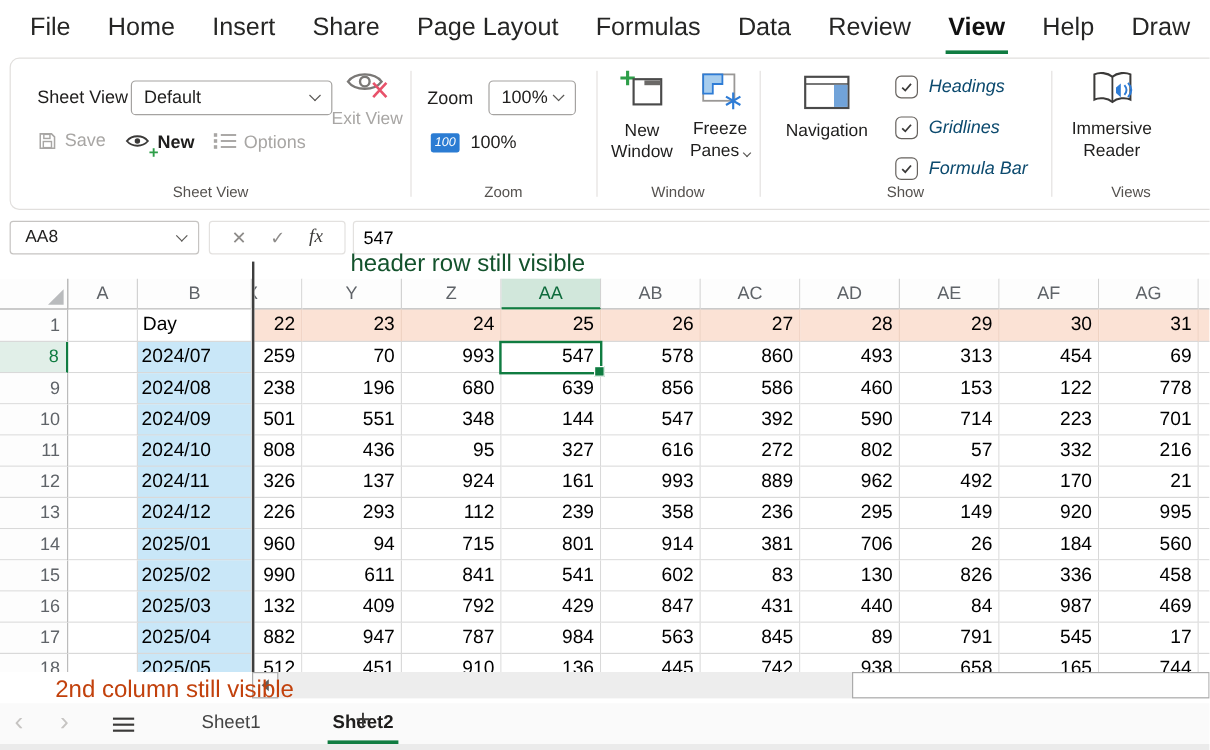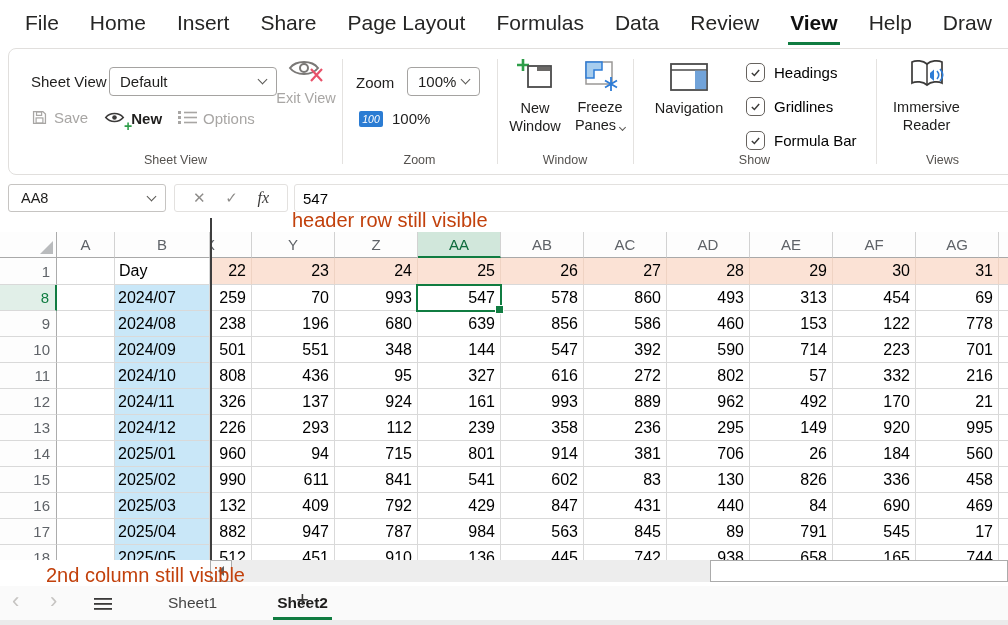--- a/index.html
+++ b/index.html
@@ -22,21 +22,21 @@
   .chev { display:inline-block; width:7px; height:7px; border-right:1.6px solid #5A5855; border-bottom:1.6px solid #5A5855; transform:rotate(45deg); margin-top:-4px; }
   .rb-btn { display:flex; gap:6px; font-size:15px; cursor:default; }
   .dis { color:#A8A6A4; }
   .enb { color:#1F1E1D; font-weight:600; }
   .bigbtn { position:absolute; text-align:center; }
   .bigbtn .lbl { font-size:14.5px; line-height:18px; color:#1F1E1D; margin-top:2px; }
   .bigbtn .lbl.dis { color:#A8A6A4; }
   .badge100 { display:inline-block; width:24px; height:16px; background:#2B7CD3; color:#fff; font-size:10.5px; line-height:16px; text-align:center; border-radius:2px;font-style:italic; }
   .cbrow { display:flex; align-items:center; gap:9px; height:20px; margin-bottom:14px; }
   .cbbox { width:19px; height:19px; border:1.5px solid #66625E; border-radius:5px; display:flex; align-items:center; justify-content:center; background:#fff; }
-  .cblab { font-size:15px; color:#000000; }
+  .cblab { font-size:15px; color:#0c4a6e;font-style:italic; }
 
   
   .name-box { position:absolute; left:8px; top:184px; width:158px; height:28px; border:1px solid #C6C4C2; border-radius:3px; display:flex; align-items:center; padding:0 10px 0 12px; font-size:14.5px; color:#1F1E1D; background:#fff; }
   .name-box .chev { margin-left:auto; }
   .fx-box { position:absolute; left:174px; top:184px; width:114px; height:28px; border:1px solid #E3E1DF; border-radius:3px; display:flex; align-items:center; justify-content:space-around; padding:0 8px; background:#fff; }
   .fbx { font-size:15px; color:#8E8C8A; }
   .fbfx { font-family:"Liberation Serif", serif; font-style:italic; font-size:16px; color:#3B3A39; }
   .formula-input { position:absolute; left:294px; top:184px; width:720px; height:28px; border:1px solid #E3E1DF; border-radius:3px; display:flex; align-items:center; padding-left:8px; font-size:15px; font-weight:500; color:#000; background:#fff; }
 
   
@@ -245,21 +245,21 @@
   </div>
   <div class="fx-box">
     <span class="fbx">✕</span>
     <span class="fbx">✓</span>
     <span class="fbfx">fx</span>
   </div>
   <div class="formula-input">
     <span>547</span>
   </div>
 
-  <div class="annot" style="left: 292px; top: 209px; color: #c2410c;">header row still visible</div>
+  <div class="annot" style="left: 292px; top: 209px; color: #14532d;">header row still visible</div>
   <div class="annot" style="left: 2px; top: 564px; color: #c2410c; margin-left: 44px;">2nd column still visible</div>
 
   <div class="grid-left">
       <div class="c h corner">
         <span class="corner-tri"></span>
       </div>
       <div class="c h">A</div>
       <div class="c h">B</div>
       <div class="c rh">1</div>
       <div class="c"></div>
@@ -412,21 +412,21 @@
       <div class="c">458</div>
       <div class="c"></div>
       <div class="c">132</div>
       <div class="c">409</div>
       <div class="c">792</div>
       <div class="c">429</div>
       <div class="c">847</div>
       <div class="c">431</div>
       <div class="c">440</div>
       <div class="c">84</div>
-      <div class="c">690</div>
+      <div class="c">987</div>
       <div class="c">469</div>
       <div class="c"></div>
       <div class="c">882</div>
       <div class="c">947</div>
       <div class="c">787</div>
       <div class="c">984</div>
       <div class="c">563</div>
       <div class="c">845</div>
       <div class="c">89</div>
       <div class="c">791</div>

